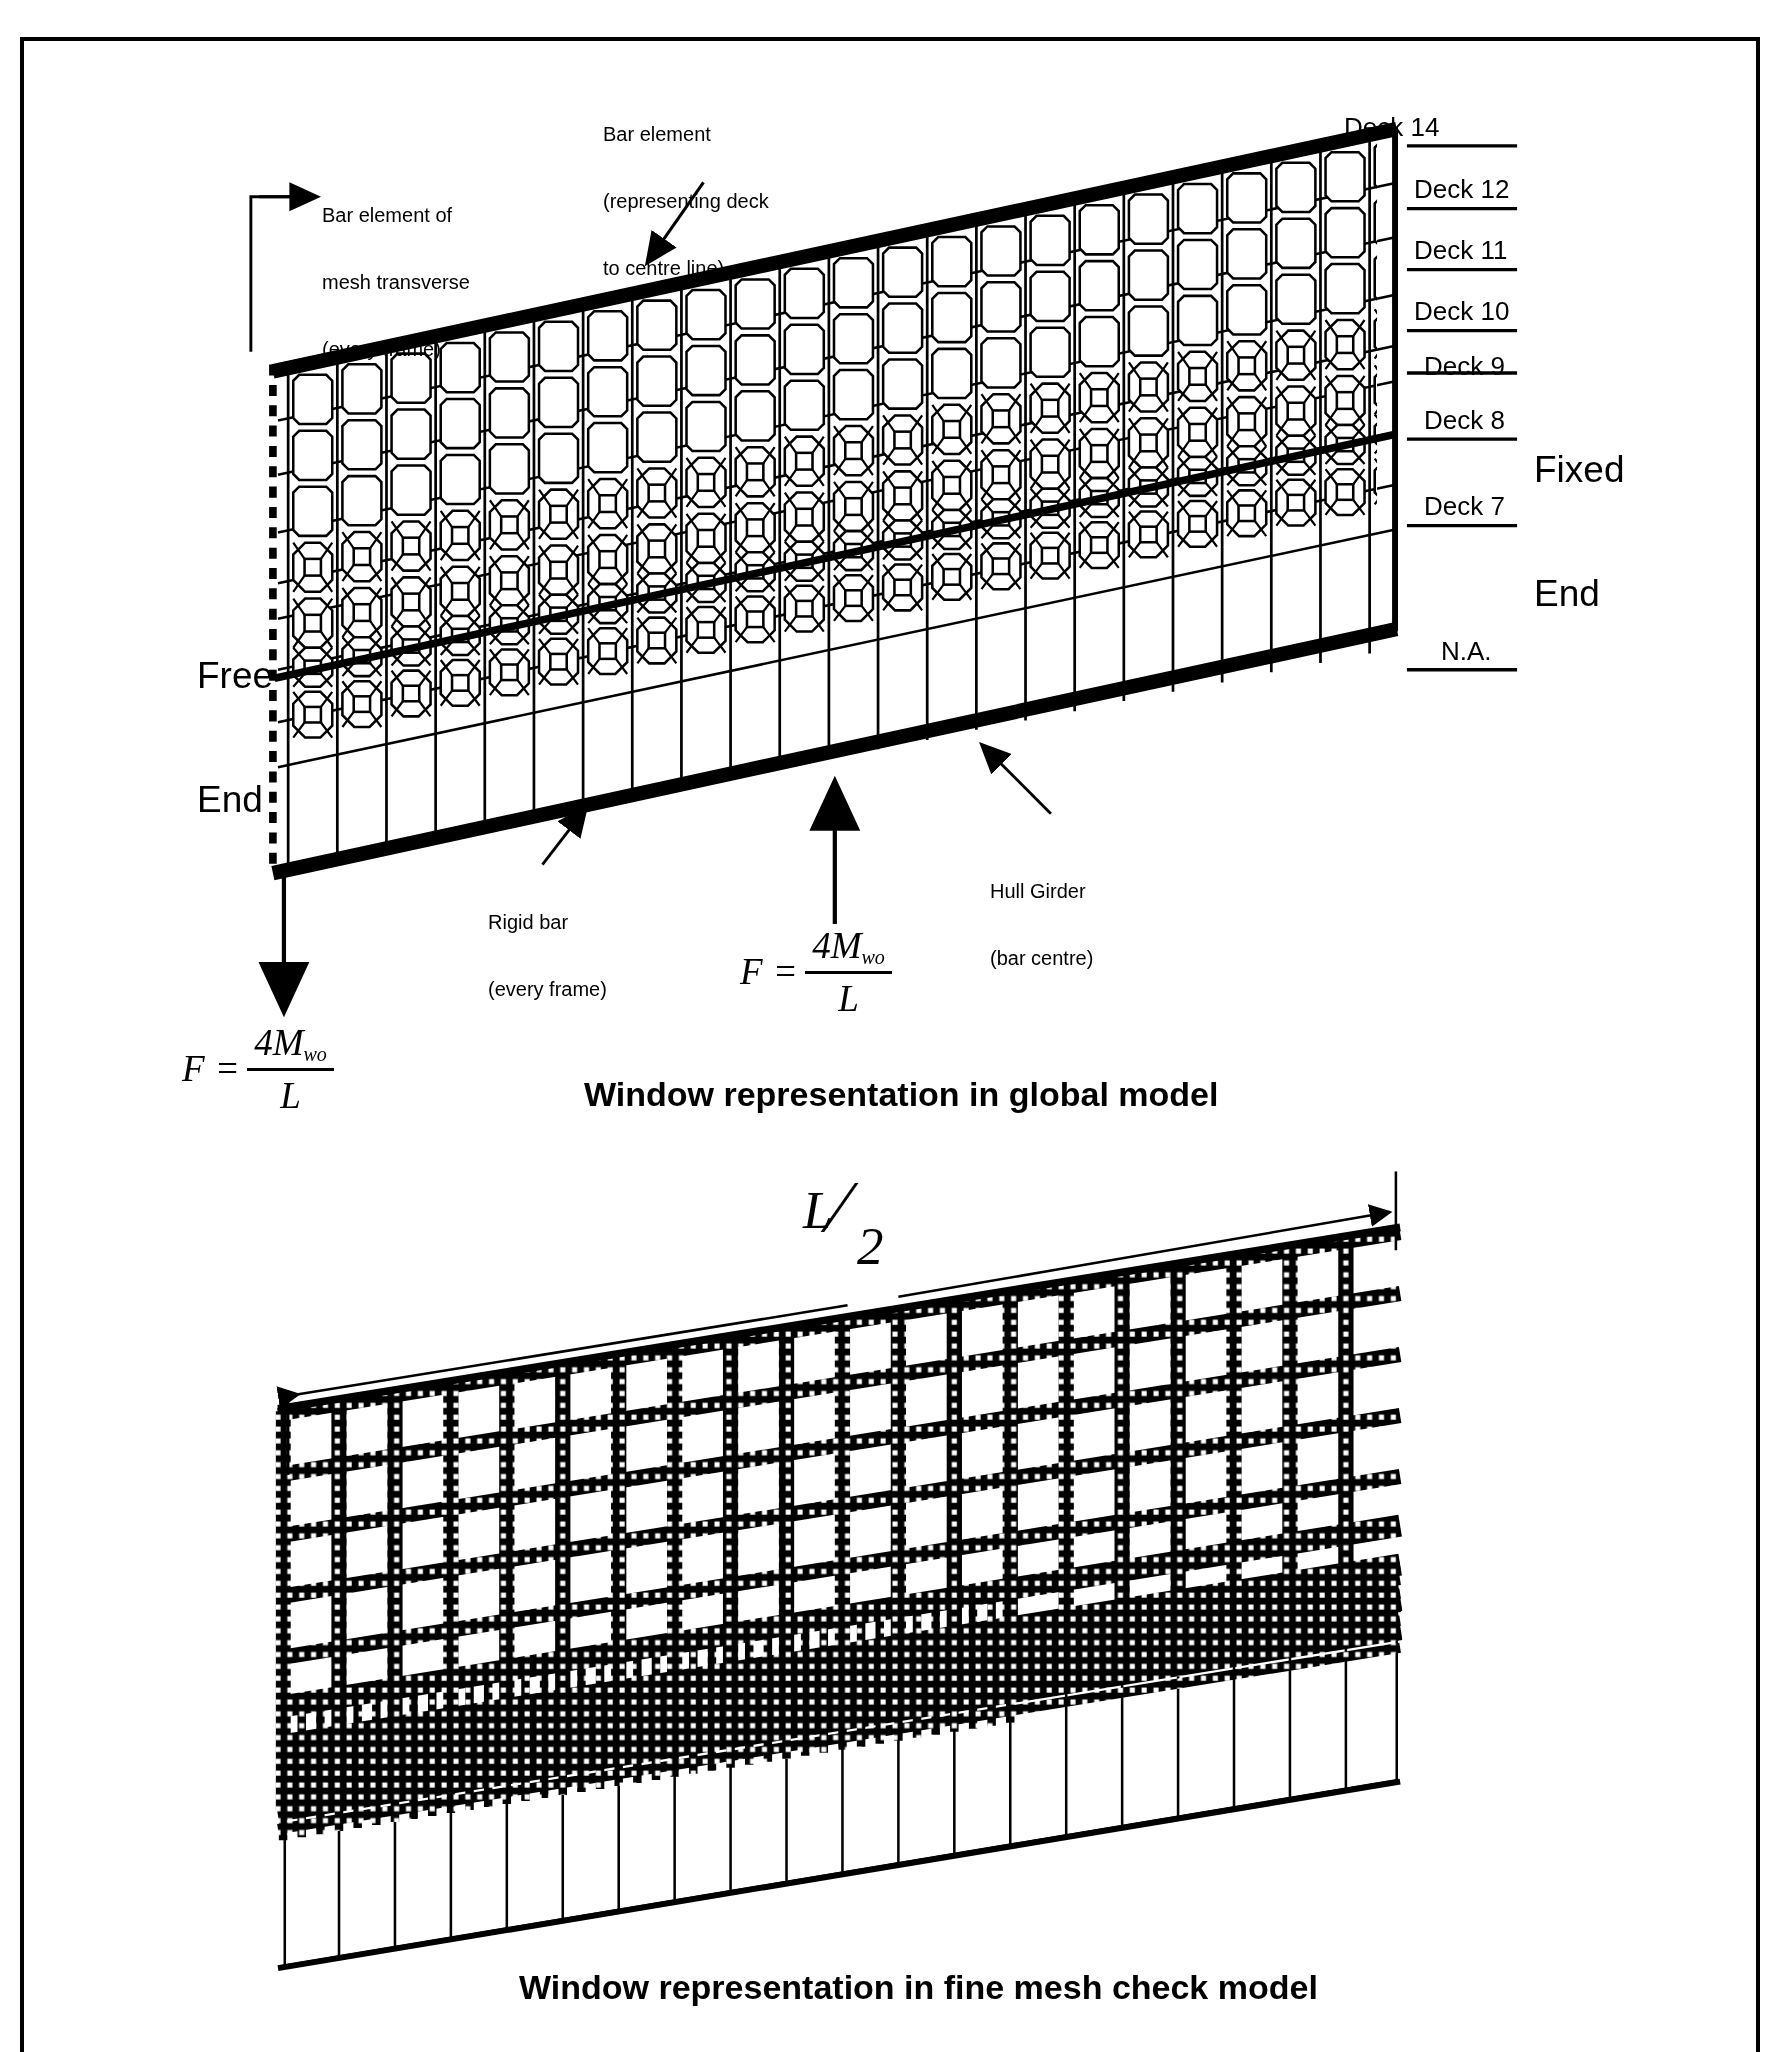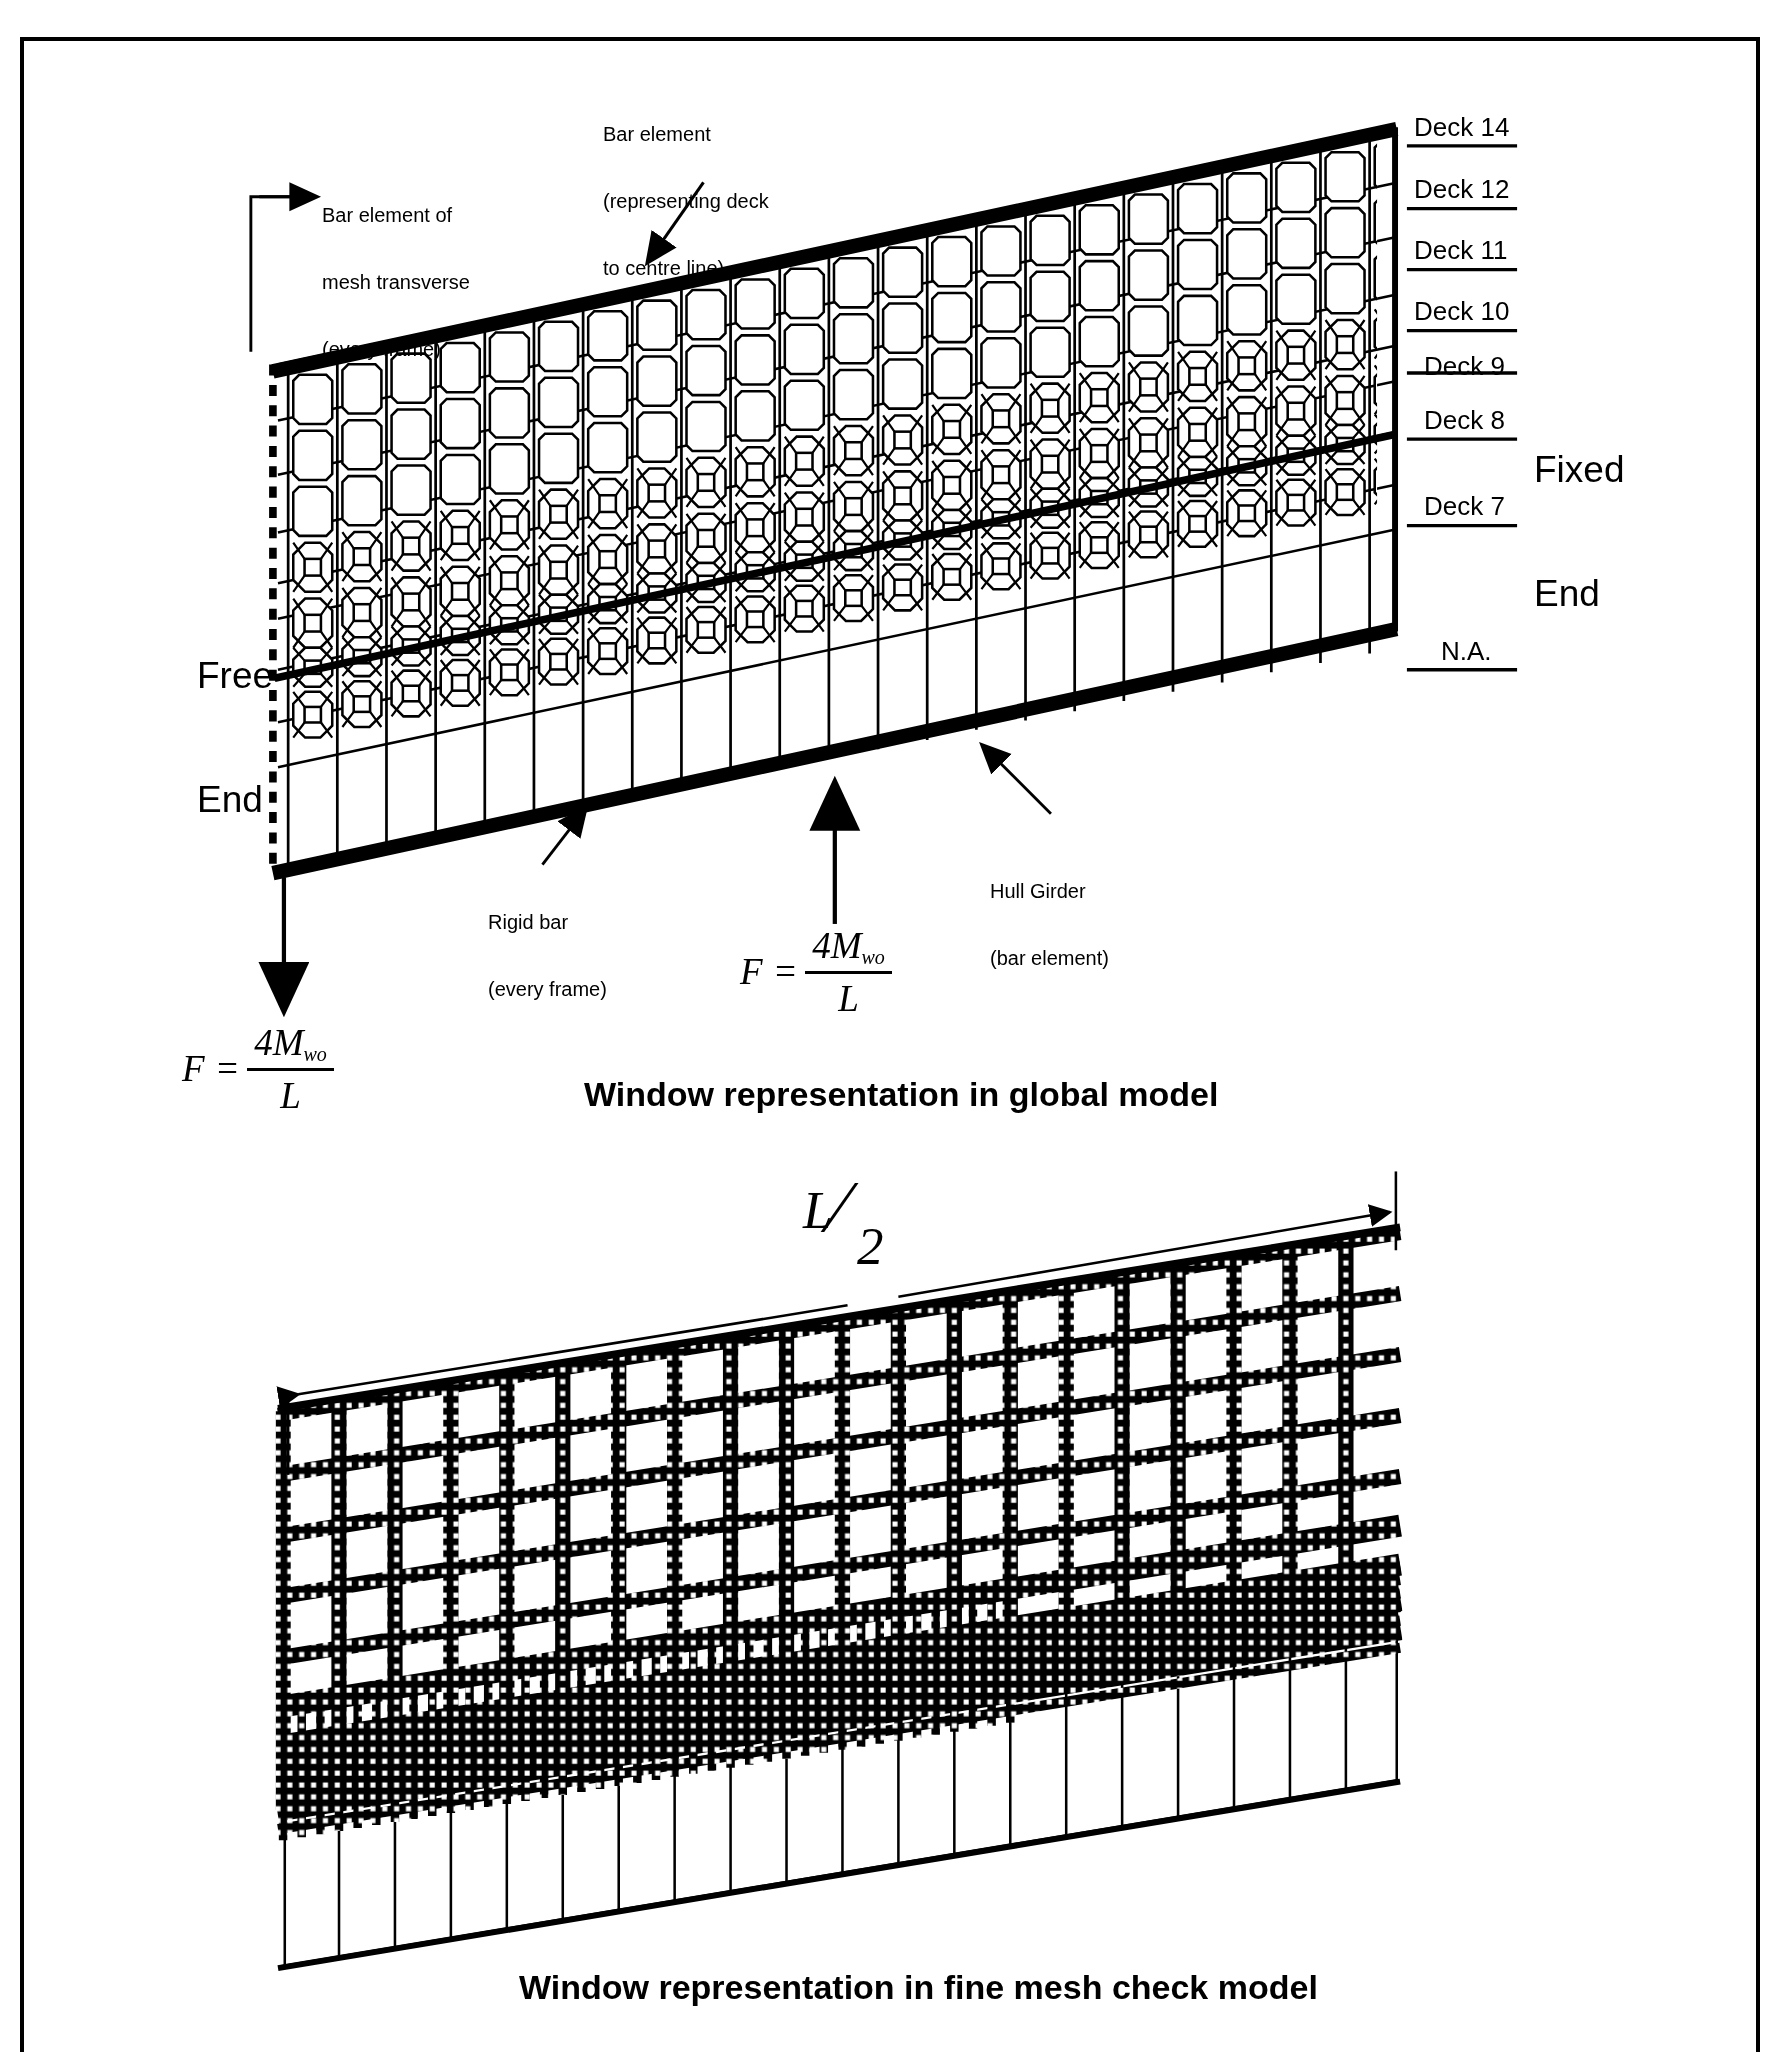--- a/index.html
+++ b/index.html
@@ -624,34 +624,34 @@
     <div>to centre line)</div>
   </div>
 
   <div class="txt ann" style="left:488px;top:866px;">
     <div>Rigid bar</div>
     <div>(every frame)</div>
   </div>
 
   <div class="txt ann" style="left:990px;top:835px;">
     <div>Hull Girder</div>
-    <div>(bar element)</div>
+    <div>(bar centre)</div>
   </div>
 
   <div class="txt big" style="left:197px;top:572px;">
     <div>Free</div>
     <div>End</div>
   </div>
 
   <div class="txt big" style="left:1534px;top:366px;">
     <div>Fixed</div>
     <div>End</div>
   </div>
 
-  <div class="txt deck" style="left:1414px;top:113px;">Deck 14</div>
+  <div class="txt deck" style="left:1344px;top:113px;">Deck 14</div>
   <div class="txt deck" style="left:1414px;top:175px;">Deck 12</div>
   <div class="txt deck" style="left:1414px;top:236px;">Deck 11</div>
   <div class="txt deck" style="left:1414px;top:297px;">Deck 10</div>
   <div class="txt deck" style="left:1424px;top:352px;">Deck 9</div>
   <div class="txt deck" style="left:1424px;top:406px;">Deck 8</div>
   <div class="txt deck" style="left:1424px;top:492px;">Deck 7</div>
   <div class="txt deck" style="left:1441px;top:637px;">N.A.</div>
 
   <div class="mathwrap" style="left:182px;top:1021px;">
     <span class="math">F</span>

